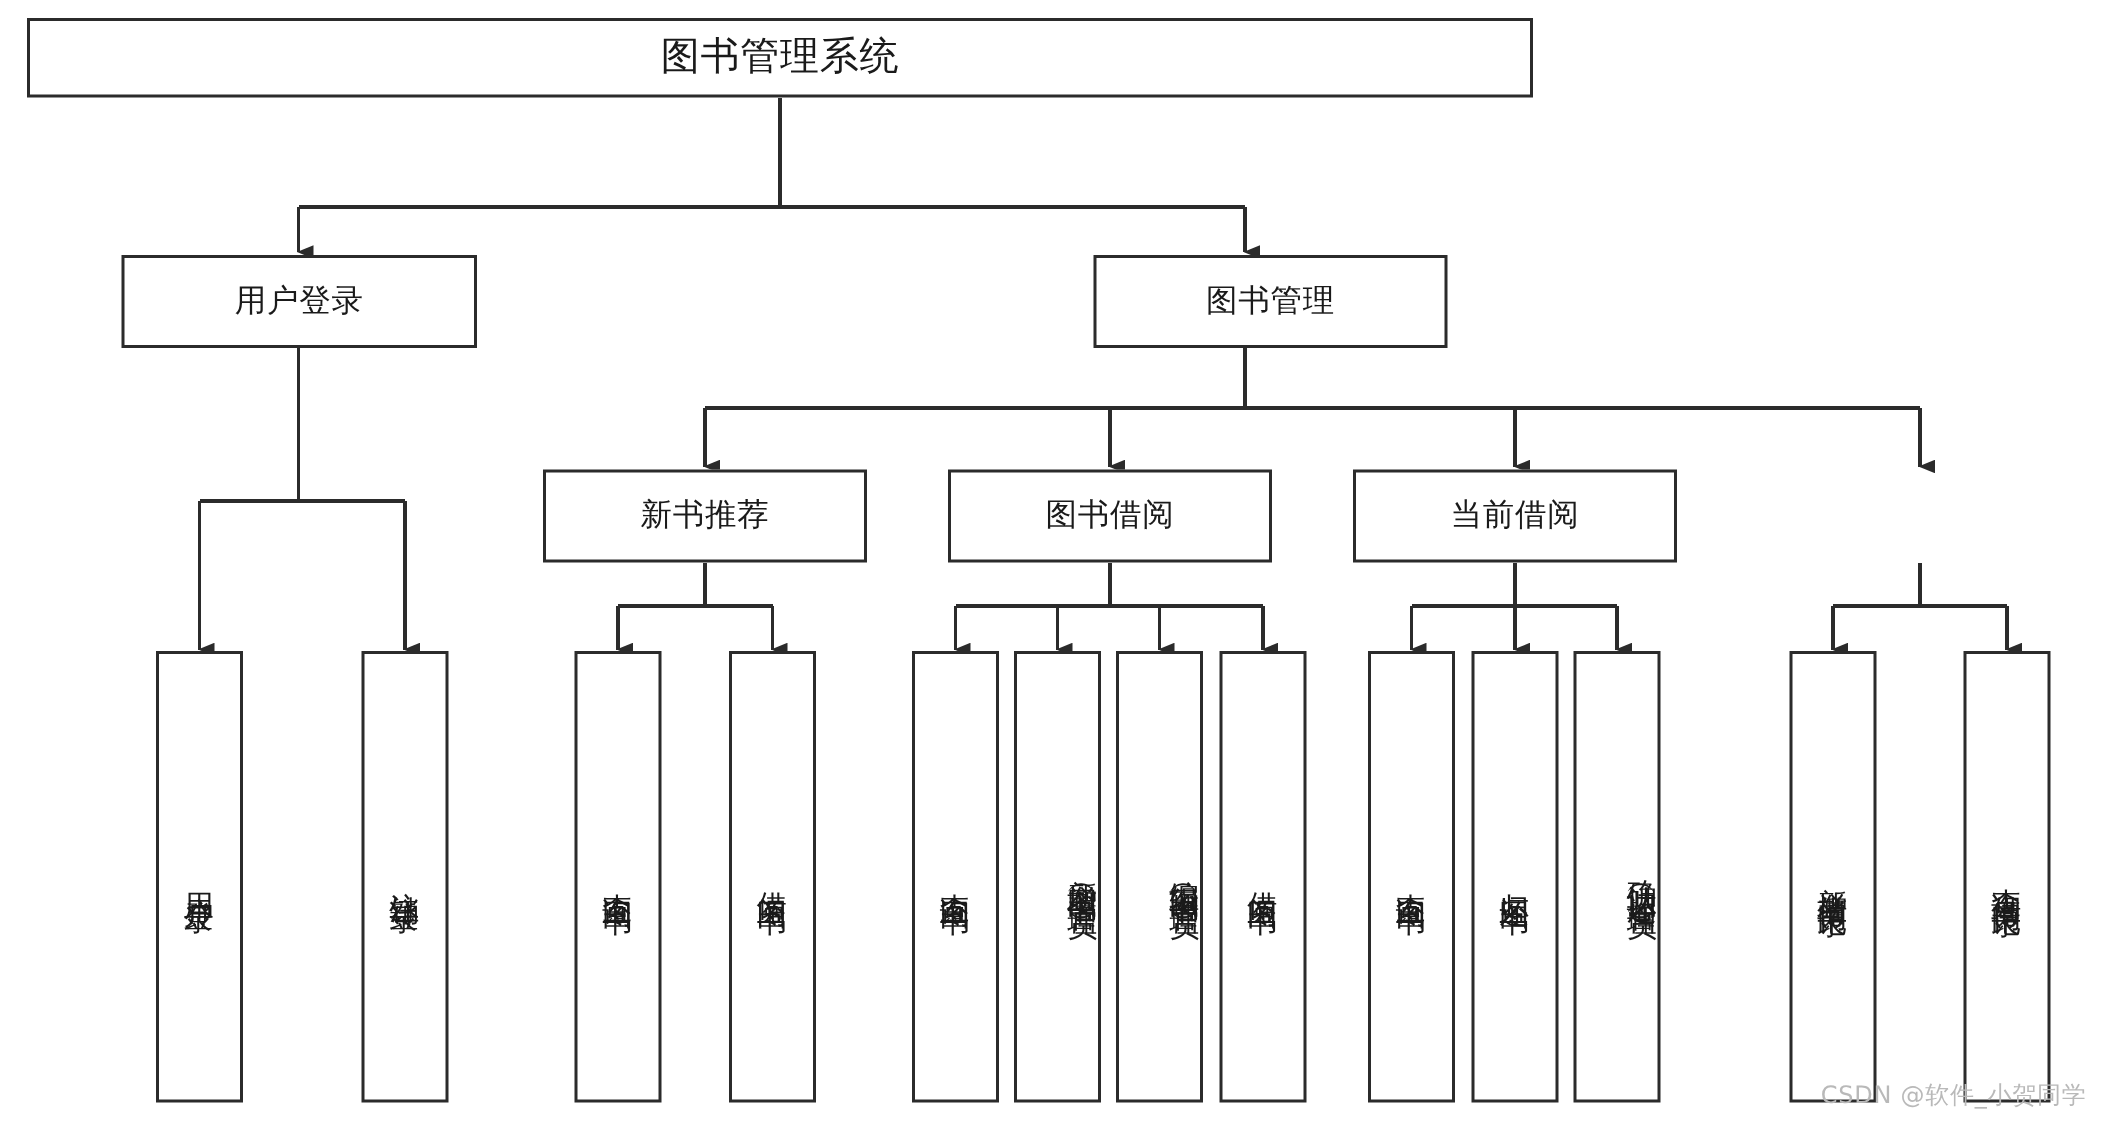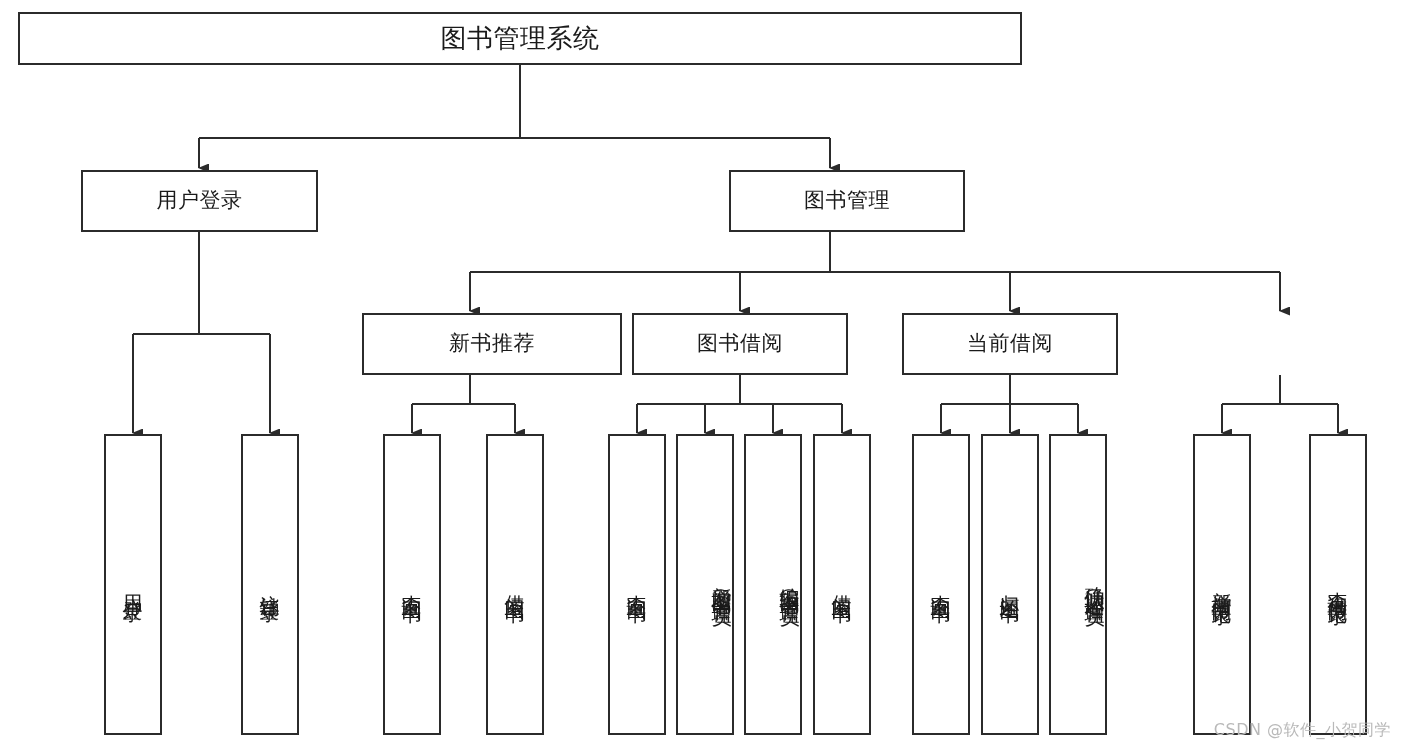--- a/index.html
+++ b/index.html
@@ -135,21 +135,21 @@
     <span>图书管理系统</span>
   </div>
 
   <div class="node node-h" style="left:81px; top:170px; width:237px; height:62px;">
     <span>用户登录</span>
   </div>
   <div class="node node-h" style="left:712px; top:170px; width:236px; height:62px;margin-left:17px;">
     <span>图书管理</span>
   </div>
 
-  <div class="node node-h" style="left:362px; top:313px; width:260px; height:62px;">
+  <div class="node node-h" style="left:362px; top:313px; width:216px; height:62px;">
     <span>新书推荐</span>
   </div>
   <div class="node node-h" style="left:632px; top:313px; width:216px; height:62px;">
     <span>图书借阅</span>
   </div>
   <div class="node node-h" style="left:902px; top:313px; width:216px; height:62px;">
     <span>当前借阅</span>
   </div>
 
   <div class="node node-v v-center" style="left:104px; top:434px; width:58px; height:301px;">

